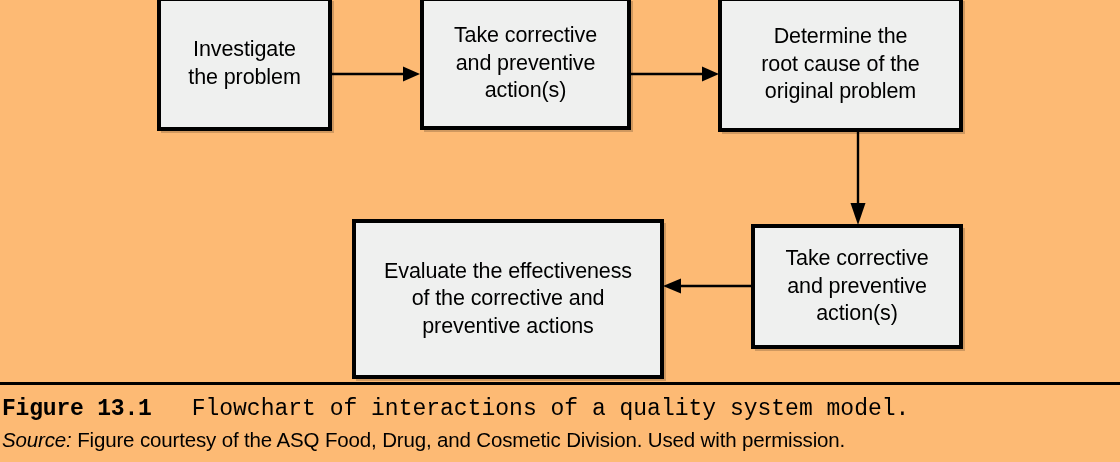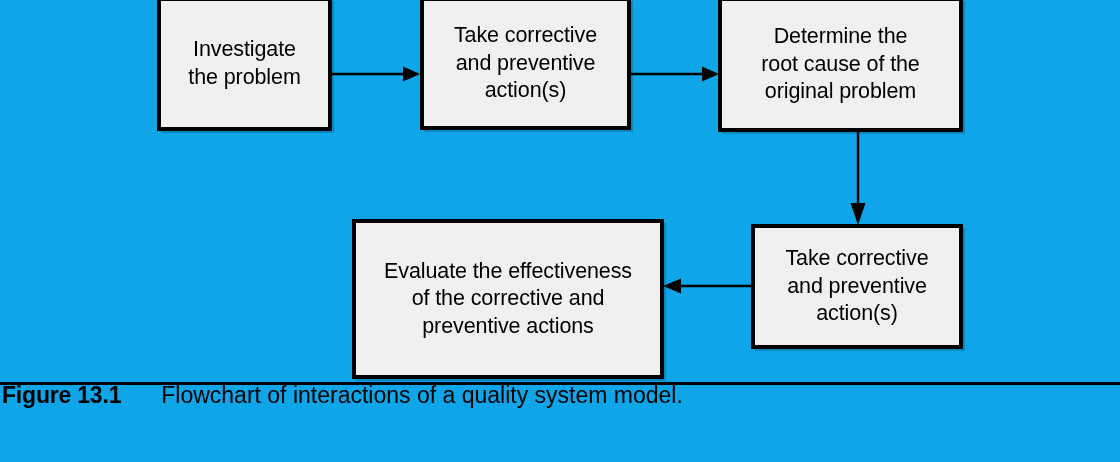--- a/index.html
+++ b/index.html
@@ -4,21 +4,21 @@
 <style>
   html, body {
     margin: 0;
     padding: 0;
     background: #ffffff;
   }
   #page {
     position: relative;
     width: 1120px;
     height: 462px;
-    background: #0ea5e9;
+    background: #fdba74;
     overflow: hidden;
     font-family: "Liberation Sans", sans-serif;
   }
 
   
   .node {
     position: absolute;
     box-sizing: border-box;
     background: #eff0ef;
     border: 4px solid #000000;
@@ -59,23 +59,23 @@
     position: absolute;
     left: 0;
     top: 382px;
     width: 1120px;
     height: 3px;
     background: #000000;
   }
   #figure-caption {
     position: absolute;
     left: 2px;
-    top: 382px;
+    top: 396px;
     width: 1116px;
-    font-family: Liberation Sans, sans-serif;
+    font-family: Liberation Mono, monospace;
     font-size: 23px;
     color: #000000;
     white-space: nowrap;
   }
   #figure-caption .fig-label {
     font-weight: bold;
     letter-spacing: -0.2px;
   }
   #figure-caption .fig-gap {
     display: inline-block;
@@ -150,14 +150,17 @@
       <polygon points="4,12 22,4.5 22,19.5" fill="#000000"></polygon>
     </svg>
   </div>
 
   <div id="caption-rule"></div>
 
   <div id="figure-caption">
     <span class="fig-label">Figure 13.1</span><span class="fig-gap"></span><span class="fig-text">Flowchart of interactions of a quality system model.</span>
   </div>
 
+  <div id="source-line">
+    <span class="src-label">Source:</span><span class="src-text"> Figure courtesy of the ASQ Food, Drug, and Cosmetic Division. Used with permission.</span>
+  </div>
 
 </div>
 
 </body></html>

